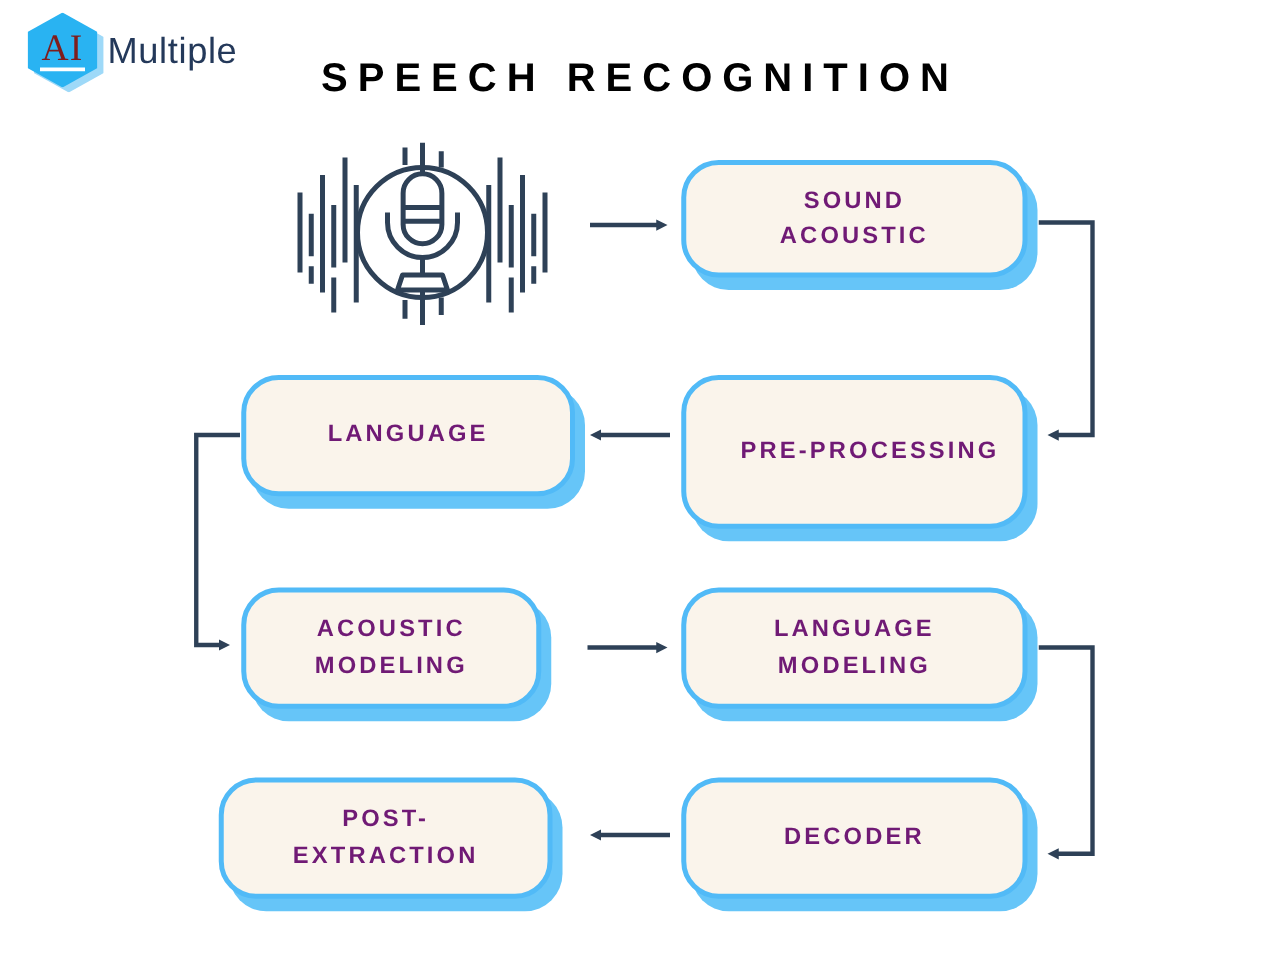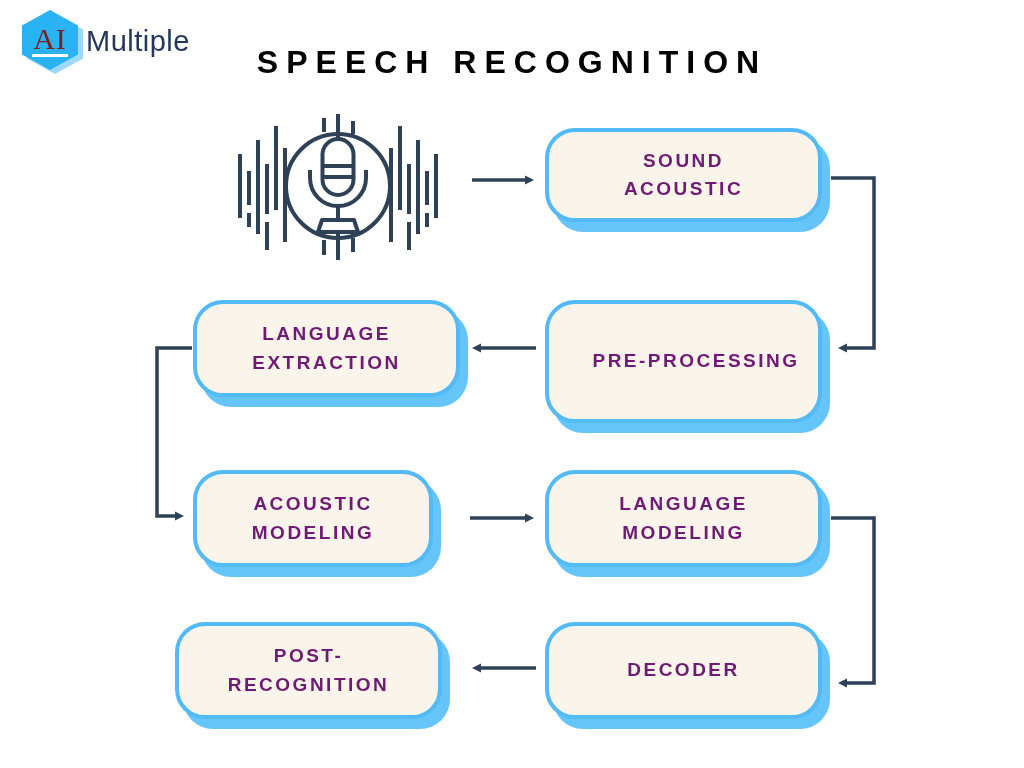--- a/index.html
+++ b/index.html
@@ -111,40 +111,39 @@
     <span>SOUND</span>
     <span>ACOUSTIC</span>
   </div>
 
   <div class="node n-pre">
     <span>PRE-PROCESSING</span>
   </div>
 
   <div class="node n-feature">
     <span>LANGUAGE</span>
-    <span>EXTRACTION</span>
   </div>
 
   <div class="node n-acoustic">
     <span>ACOUSTIC</span>
     <span>MODELING</span>
   </div>
 
   <div class="node n-language">
     <span>LANGUAGE</span>
     <span>MODELING</span>
   </div>
 
   <div class="node n-decoder">
     <span>DECODER</span>
   </div>
 
   <div class="node n-post">
     <span>POST-</span>
-    <span>RECOGNITION</span>
+    <span>EXTRACTION</span>
   </div>
 
   <svg class="connectors" viewBox="0 0 1024 768">
     <defs>
       <marker id="arr" markerWidth="10" markerHeight="10" refX="1" refY="5" orient="auto" markerUnits="userSpaceOnUse">
         <path d="M0,0.5 L9,5 L0,9.5 Z" fill="#2e4157"></path>
       </marker>
     </defs>
     <g stroke="#2e4157" stroke-width="3.5" fill="none">
       <path d="M 472,180 H 526" marker-end="url(#arr)"></path>

